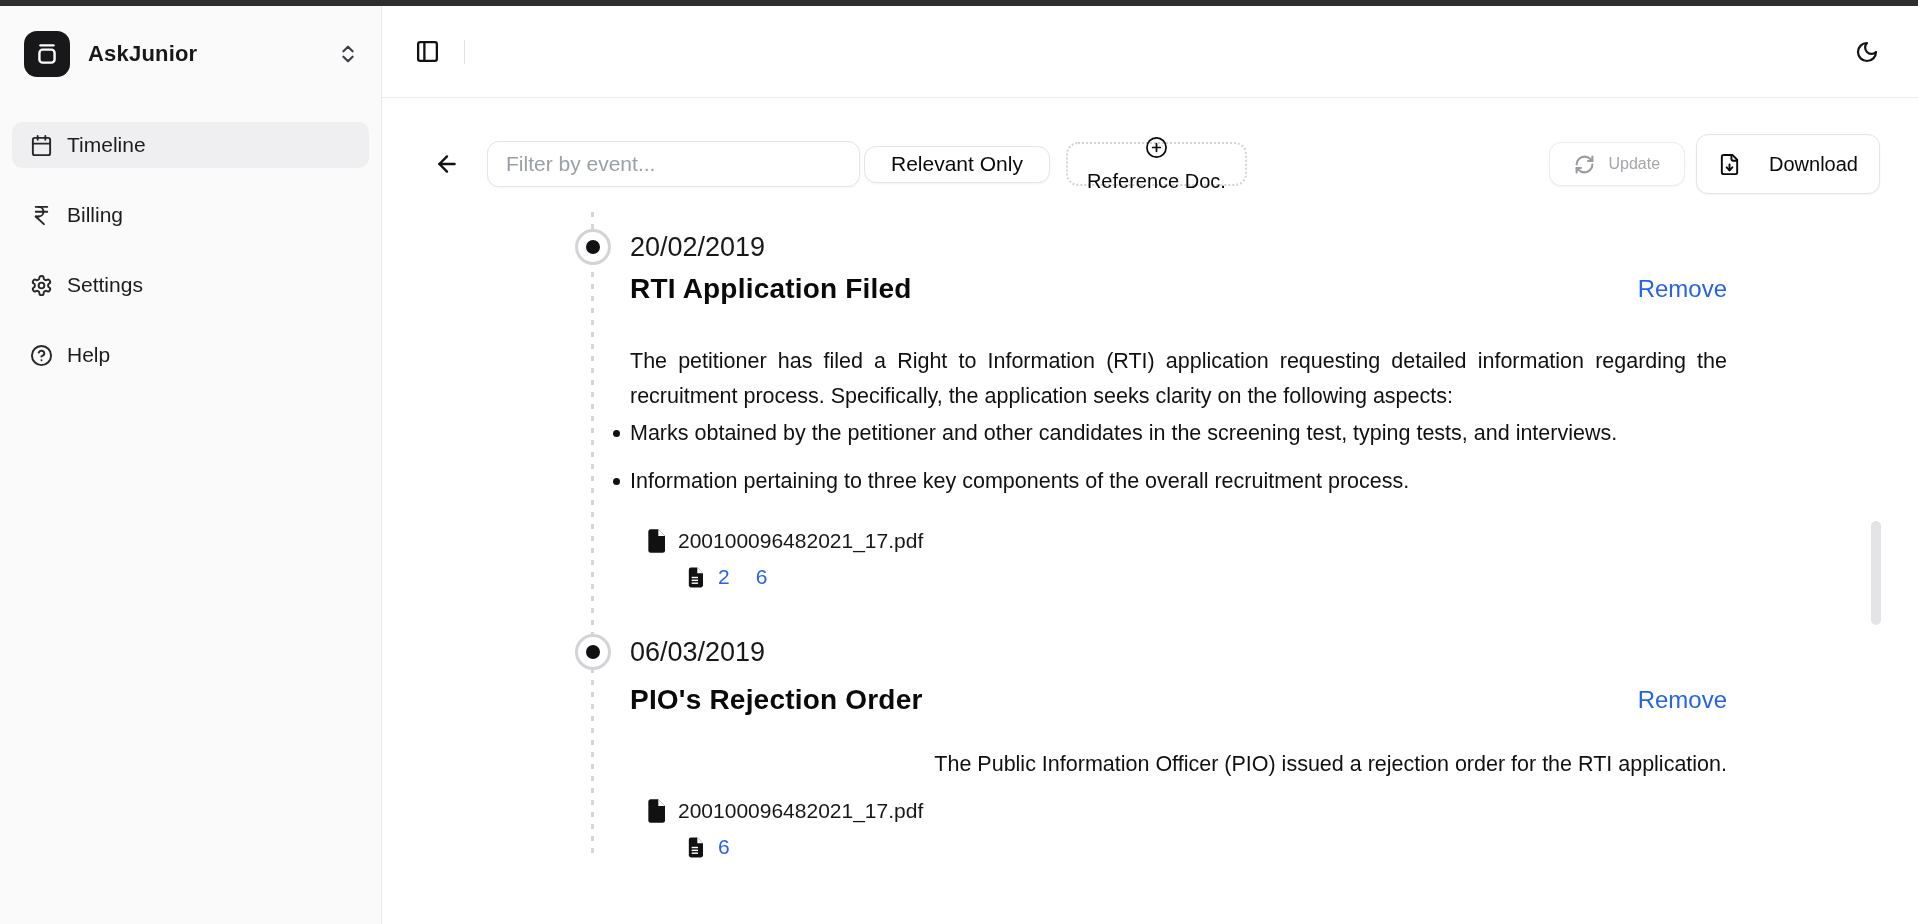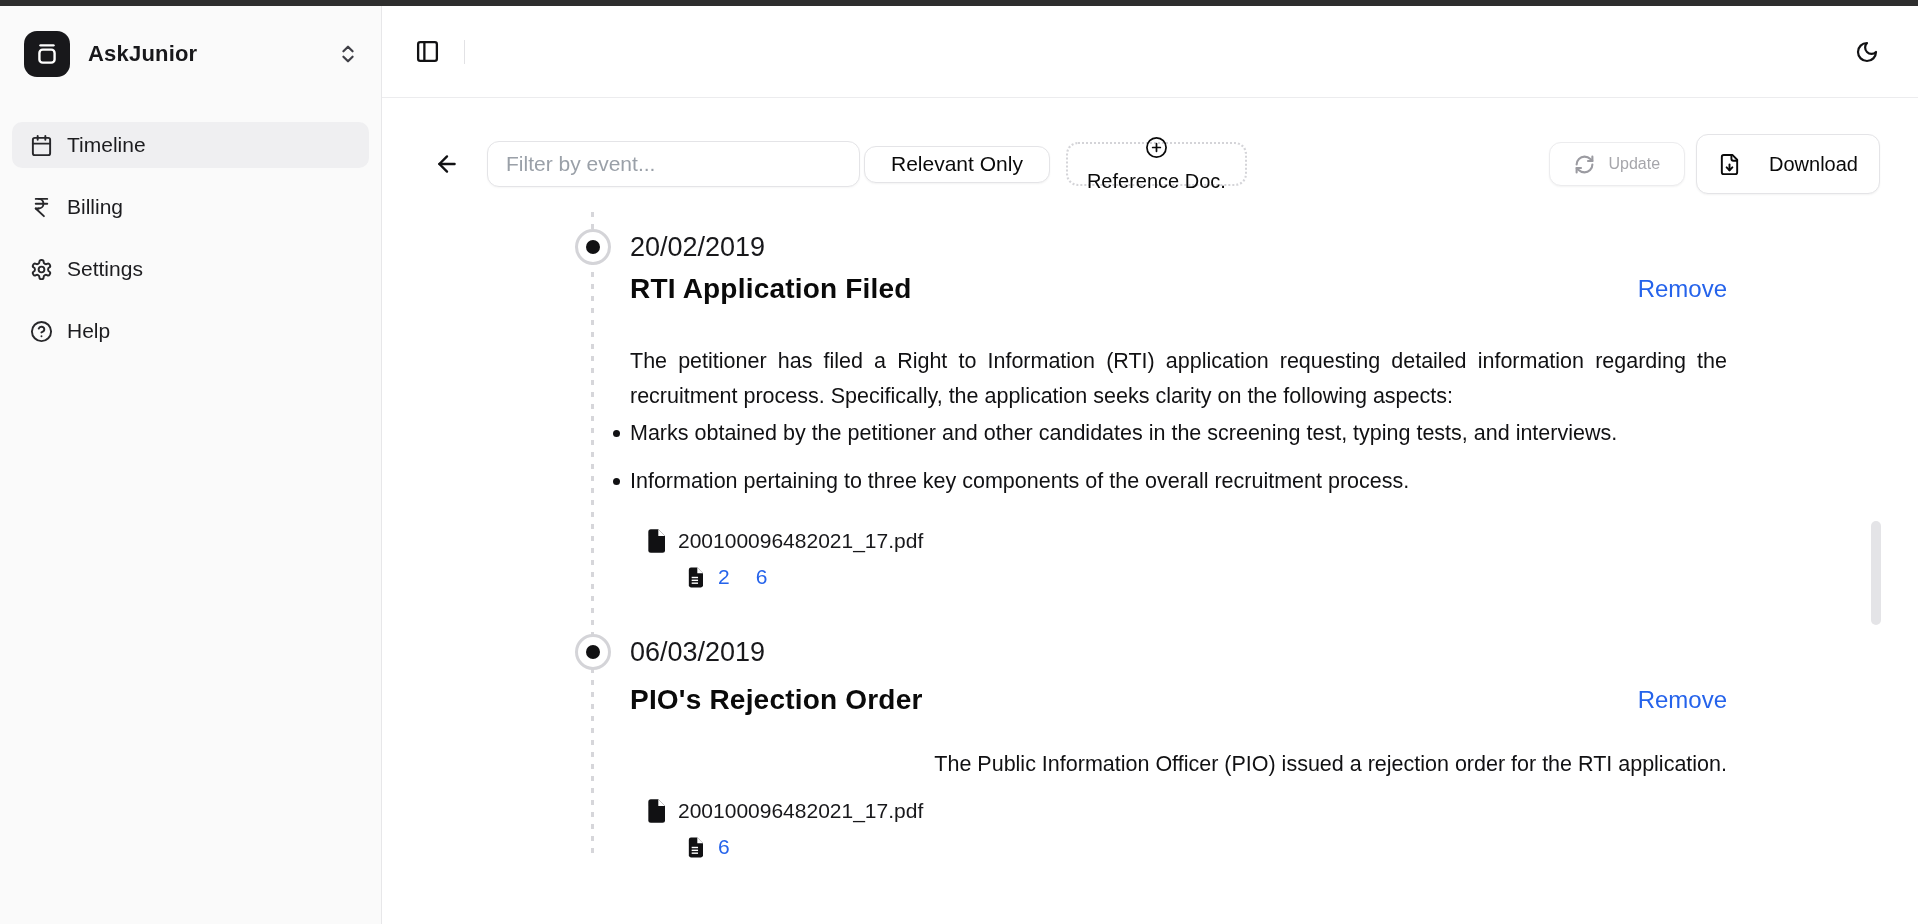--- a/index.html
+++ b/index.html
@@ -10,21 +10,21 @@
 
   .app { position:absolute; left:0; top:6px; width:1918px; height:918px; display:flex; }
 
   
   .sidebar { width:382px; height:100%; background:#fafafa; border-right:1px solid #e7e7e9; flex:none; }
   .sidebar-header { display:flex; align-items:center; padding:20px 22px 0 24px; height:76px; cursor:pointer; }
   .logo-box { width:46px; height:46px; background:#18181b; border-radius:13px; display:flex; align-items:center; justify-content:center; flex:none; }
   .app-name { font-size:22px; font-weight:700; color:#18181b; margin-left:18px; flex:1; letter-spacing:.2px; }
   .chev-updown { color:#3f3f46; display:flex; }
 
-  .nav { padding:40px 12px 0 12px; display:flex; flex-direction:column; gap:16px; }
+  .nav { padding:40px 12px 0 12px; display:flex; flex-direction:column; gap:24px; }
   .nav-item { display:flex; align-items:center; height:46px; border-radius:10px; padding:0 18px; gap:14px;
     font-size:21px; color:#1c1c1f; cursor:pointer; }
   .nav-item.active { background:#efeff1; font-weight:400; }
   .nav-item .nicon { width:23px; height:23px; display:flex; flex:none; color:#27272a; }
 
   
   .main { position:relative; width:1536px; height:100%; background:#fff; display:flex; flex-direction:column; }
 
   .main-header { height:92px; border-bottom:1px solid #ececee; display:flex; align-items:center; flex:none; padding:0 39px 0 33px; }
   .icon-btn { background:none; border:none; cursor:pointer; display:flex; align-items:center; justify-content:center; color:#111113; padding:0; }

